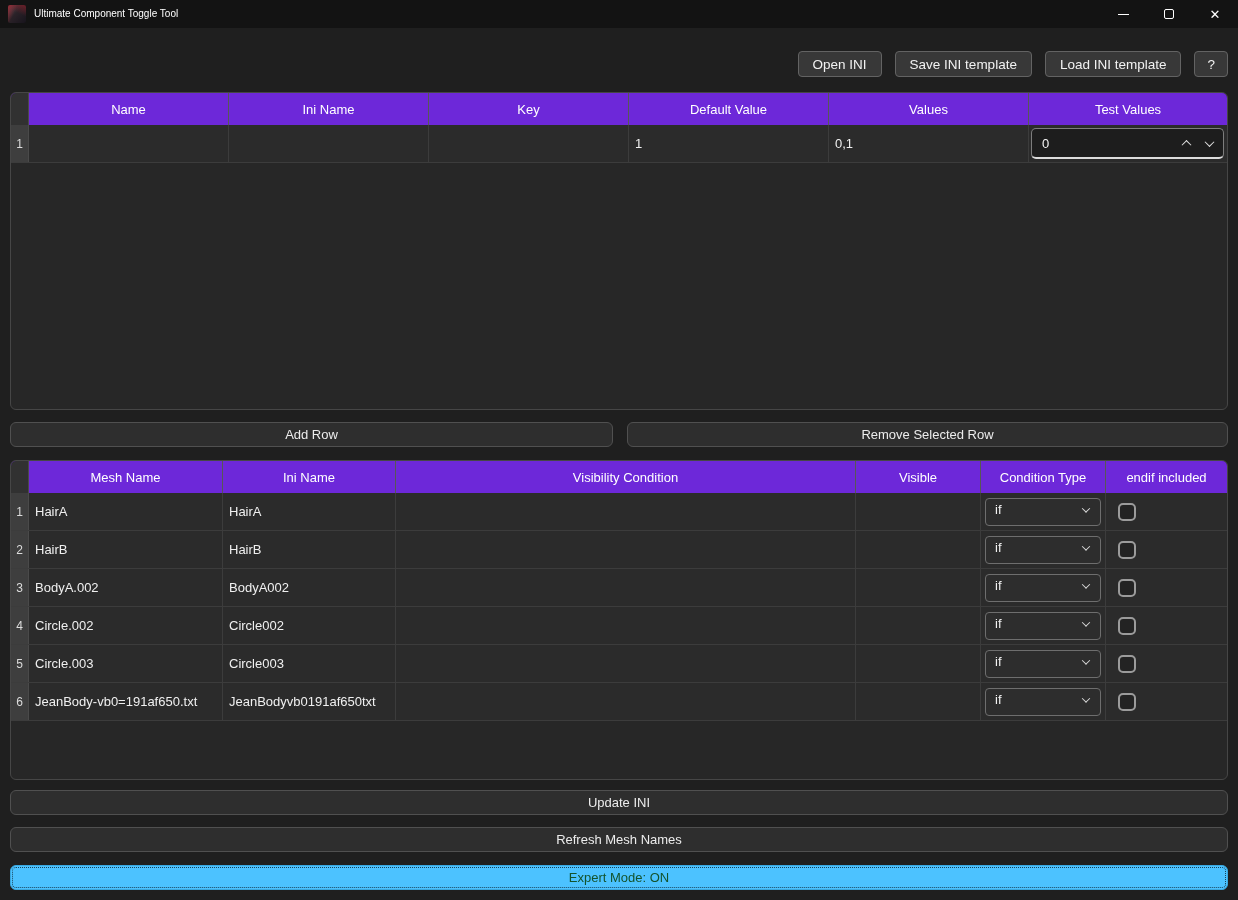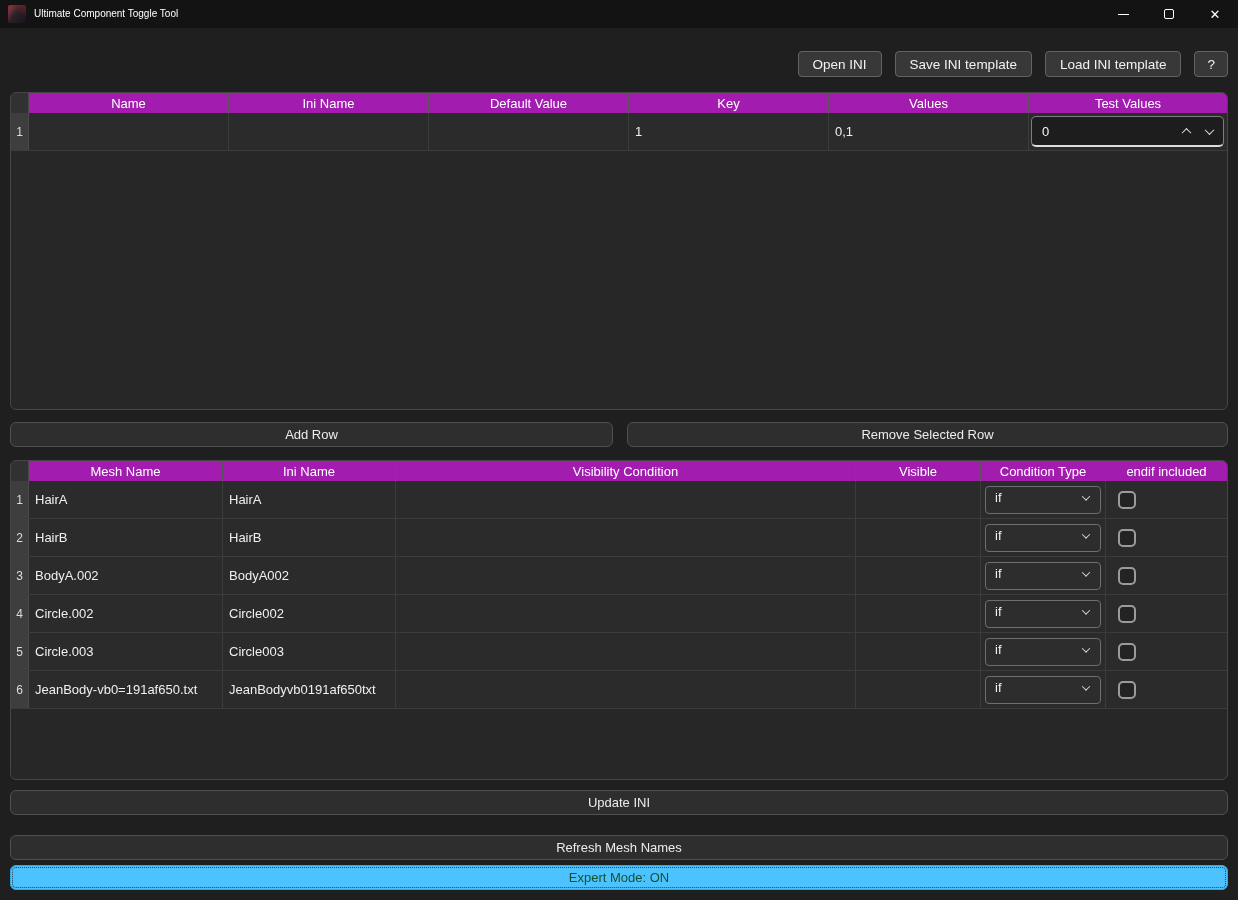--- a/index.html
+++ b/index.html
@@ -31,21 +31,21 @@
     border-radius:4px; color:#f2f2f2; font-size:13.5px; display:flex; align-items:center; justify-content:center;
   }
   .tbtn.help { padding:0 12px; }
   
   .panel {
     position:absolute; left:10px; width:1218px; background:#272727;
     border:1px solid #464646; border-radius:6px; overflow:hidden;
   }
   .panel.top { top:92px; height:318px; }
   .panel.mesh { top:460px; height:320px; }
-  .t-head { display:flex; height:20px; background:#a21caf; }
+  .t-head { display:flex; height:32px; background:#6d28d9; }
   .t-corner { width:18px; flex:0 0 18px; background:#313131; border-right:1px solid #4a4a4a; }
   .h-cell {
     display:flex; align-items:center; justify-content:center;
     border-right:1px solid #575757; color:#ffffff; font-size:13px;
   }
   .h-cell:last-child { border-right:none; }
   .t-row { display:flex; height:38px; background:#2b2b2b; border-bottom:1px solid #3c3c3c; }
   .gutter {
     width:18px; flex:0 0 18px; background:#3e3e3e; border-right:1px solid #4a4a4a;
     display:flex; align-items:center; justify-content:center; font-size:12px; color:#dcdcdc;
@@ -92,21 +92,21 @@
   }
   
   .wide-btn {
     position:absolute; height:25px; background:#2e2e2e; border:1px solid #505050;
     border-radius:6px; display:flex; align-items:center; justify-content:center;
     color:#ececec; font-size:13px;
   }
   .btn-add    { left:10px;  top:422px; width:603px; }
   .btn-remove { left:627px; top:422px; width:601px; }
   .btn-update  { left:10px; top:790px; width:1218px;text-align:right; }
-  .btn-refresh { left:10px; top:827px; width:1218px;margin-top:8px; }
+  .btn-refresh { left:10px; top:827px; width:1218px; }
   .btn-expert  {
     left:10px; top:865px; width:1218px; background:#4cc2ff; color:#14532d;
     border:1px solid #3aa8e0; outline:1px dotted rgba(0,0,0,.65); outline-offset:-3px;
   }
 </style>
 </head>
 <body>
 
 <div class="window">
 
@@ -131,22 +131,22 @@
     <div class="tbtn">Save INI template</div>
     <div class="tbtn">Load INI template</div>
     <div class="tbtn help">?</div>
   </div>
 
   <div class="panel top">
     <div class="t-head">
       <div class="t-corner"></div>
       <div class="h-cell tc">Name</div>
       <div class="h-cell tc">Ini Name</div>
+      <div class="h-cell tc">Key</div>
       <div class="h-cell tc">Default Value</div>
-      <div class="h-cell tc">Key</div>
       <div class="h-cell tc">Values</div>
       <div class="h-cell tc-last">Test Values</div>
     </div>
     <div class="t-row">
       <div class="gutter">1</div>
       <div class="b-cell tc"></div>
       <div class="b-cell tc"></div>
       <div class="b-cell tc"></div>
       <div class="b-cell tc">1</div>
       <div class="b-cell tc">0,1</div>

